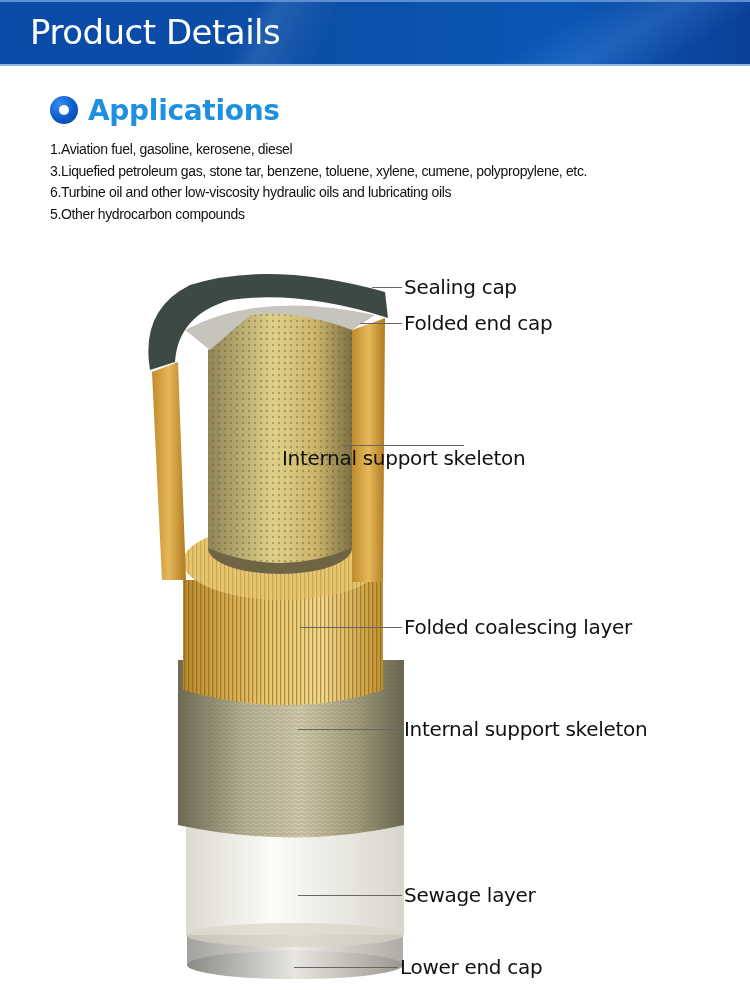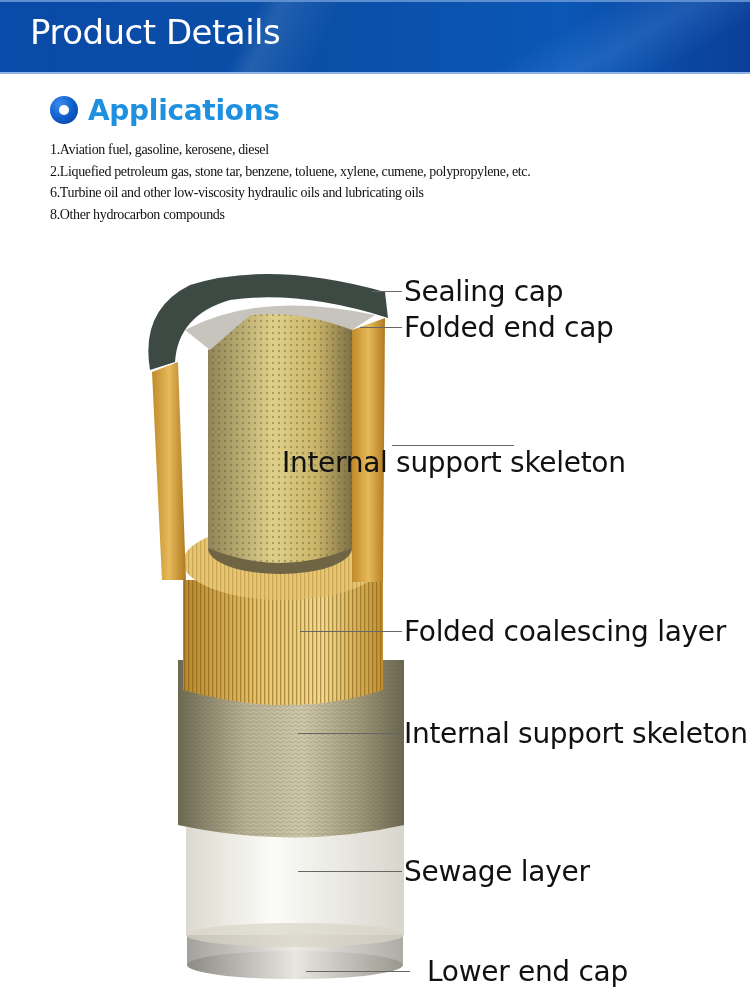--- a/index.html
+++ b/index.html
@@ -1,21 +1,21 @@
 <!DOCTYPE html>
 <html><head>
 <meta charset="utf-8">
 <style>
   html, body { margin: 0; padding: 0; }
   body {
     width: 750px; height: 990px; background: #ffffff; position: relative; overflow: hidden;
     font-family: "Liberation Sans", "DejaVu Sans", sans-serif; color: #111;
   }
   .banner {
-    position: absolute; left: 0; top: 0; width: 750px; height: 74px;
+    position: absolute; left: 0; top: 0; width: 750px; height: 66px;
     background:
       linear-gradient(115deg, rgba(255,255,255,0) 0%, rgba(255,255,255,0) 33%, rgba(255,255,255,0.10) 36%, rgba(255,255,255,0) 44%),
       linear-gradient(150deg, rgba(255,255,255,0) 70%, rgba(120,180,255,0.18) 80%, rgba(255,255,255,0) 90%),
       linear-gradient(90deg, #0a4aa8 0%, #0a4ea6 40%, #0b57b5 75%, #0a3f98 100%);
     border-top: 2px solid #5d8fd0;
     border-bottom: 2px solid #8fb4e6;
     box-sizing: border-box;
     padding-left: 48px;
   }
   .banner-title {
@@ -28,44 +28,44 @@
     width: 28px; height: 28px; border-radius: 50%;
     background: radial-gradient(circle at 35% 30%, #3a8cf0 0%, #0d5bc8 55%, #0a3d95 100%);
     position: relative; margin-right: 10px;
   }
   .ring-icon::after {
     content: ""; position: absolute; left: 9px; top: 9px; width: 10px; height: 10px;
     border-radius: 50%; background: #ffffff;
   }
   .section-title { font-size: 28px; font-weight: bold; color: #1e90e0; font-family: "DejaVu Sans", sans-serif; letter-spacing: -0.3px; }
   .app-list { position: absolute; left: 50px; top: 139px; margin: 0; padding: 0; list-style: none; }
-  .app-list li { font-size: 14px; line-height: 21.5px; color: #111; font-family: Liberation Serif, serif; letter-spacing: -0.35px; }
+  .app-list li { font-size: 14px; line-height: 21.5px; color: #111; font-family: Liberation Sans, sans-serif; letter-spacing: -0.35px; }
 
   .diagram { position: absolute; left: 0; top: 255px; width: 750px; height: 735px; }
   .callout { position: absolute; display: flex; align-items: center; }
   .callout .leader { height: 1px; background: #666; }
-  .callout .label { font-size: 28px; color: #111; margin-left: 2px; font-family: "DejaVu Sans", sans-serif; letter-spacing: -0.3px; white-space: nowrap; }
+  .callout .label { font-size: 20px; color: #111; margin-left: 2px; font-family: "DejaVu Sans", sans-serif; letter-spacing: -0.3px; white-space: nowrap; }
 </style>
 </head>
 <body>
 
 <div class="banner">
   <div class="banner-title">Product Details</div>
 </div>
 
 <div class="section-head">
   <div class="ring-icon"></div>
   <div class="section-title">Applications</div>
 </div>
 
 <ul class="app-list">
   <li>1.Aviation fuel, gasoline, kerosene, diesel</li>
-  <li>2.Liquefied petroleum gas, stone tar, benzene, toluene, xylene, cumene, polypropylene, etc.</li>
+  <li>3.Liquefied petroleum gas, stone tar, benzene, toluene, xylene, cumene, polypropylene, etc.</li>
   <li>6.Turbine oil and other low-viscosity hydraulic oils and lubricating oils</li>
-  <li>8.Other hydrocarbon compounds</li>
+  <li>5.Other hydrocarbon compounds</li>
 </ul>
 
 <div class="diagram">
   <svg width="750" height="735" viewBox="0 255 750 735" style="position:absolute;left:0;top:0;">
     <defs>
       <linearGradient id="extG" x1="0" x2="1" y1="0" y2="0">
         <stop offset="0" stop-color="#6e6a52"></stop>
         <stop offset="0.3" stop-color="#b8b294"></stop>
         <stop offset="0.55" stop-color="#cfc8aa"></stop>
         <stop offset="0.8" stop-color="#9f9978"></stop>
@@ -150,21 +150,21 @@
     <span class="label">Internal support skeleton</span>
   </div>
   <div class="callout" style="left:300px; top:360px;justify-content:space-between;">
     <div class="leader" style="width:102px;"></div>
     <span class="label">Folded coalescing layer</span>
   </div>
   <div class="callout" style="left:298px; top:462px;">
     <div class="leader" style="width:104px;"></div>
     <span class="label">Internal support skeleton</span>
   </div>
-  <div class="callout" style="left:298px; top:600px;">
+  <div class="callout" style="left:298px; top:628px;">
     <div class="leader" style="width:104px;"></div>
     <span class="label">Sewage layer</span>
   </div>
-  <div class="callout" style="left:306px; top:700px;gap:15px;">
+  <div class="callout" style="left:294px; top:700px;">
     <div class="leader" style="width:104px;"></div>
     <span class="label">Lower end cap</span>
   </div>
 </div>
 
 </body></html>

